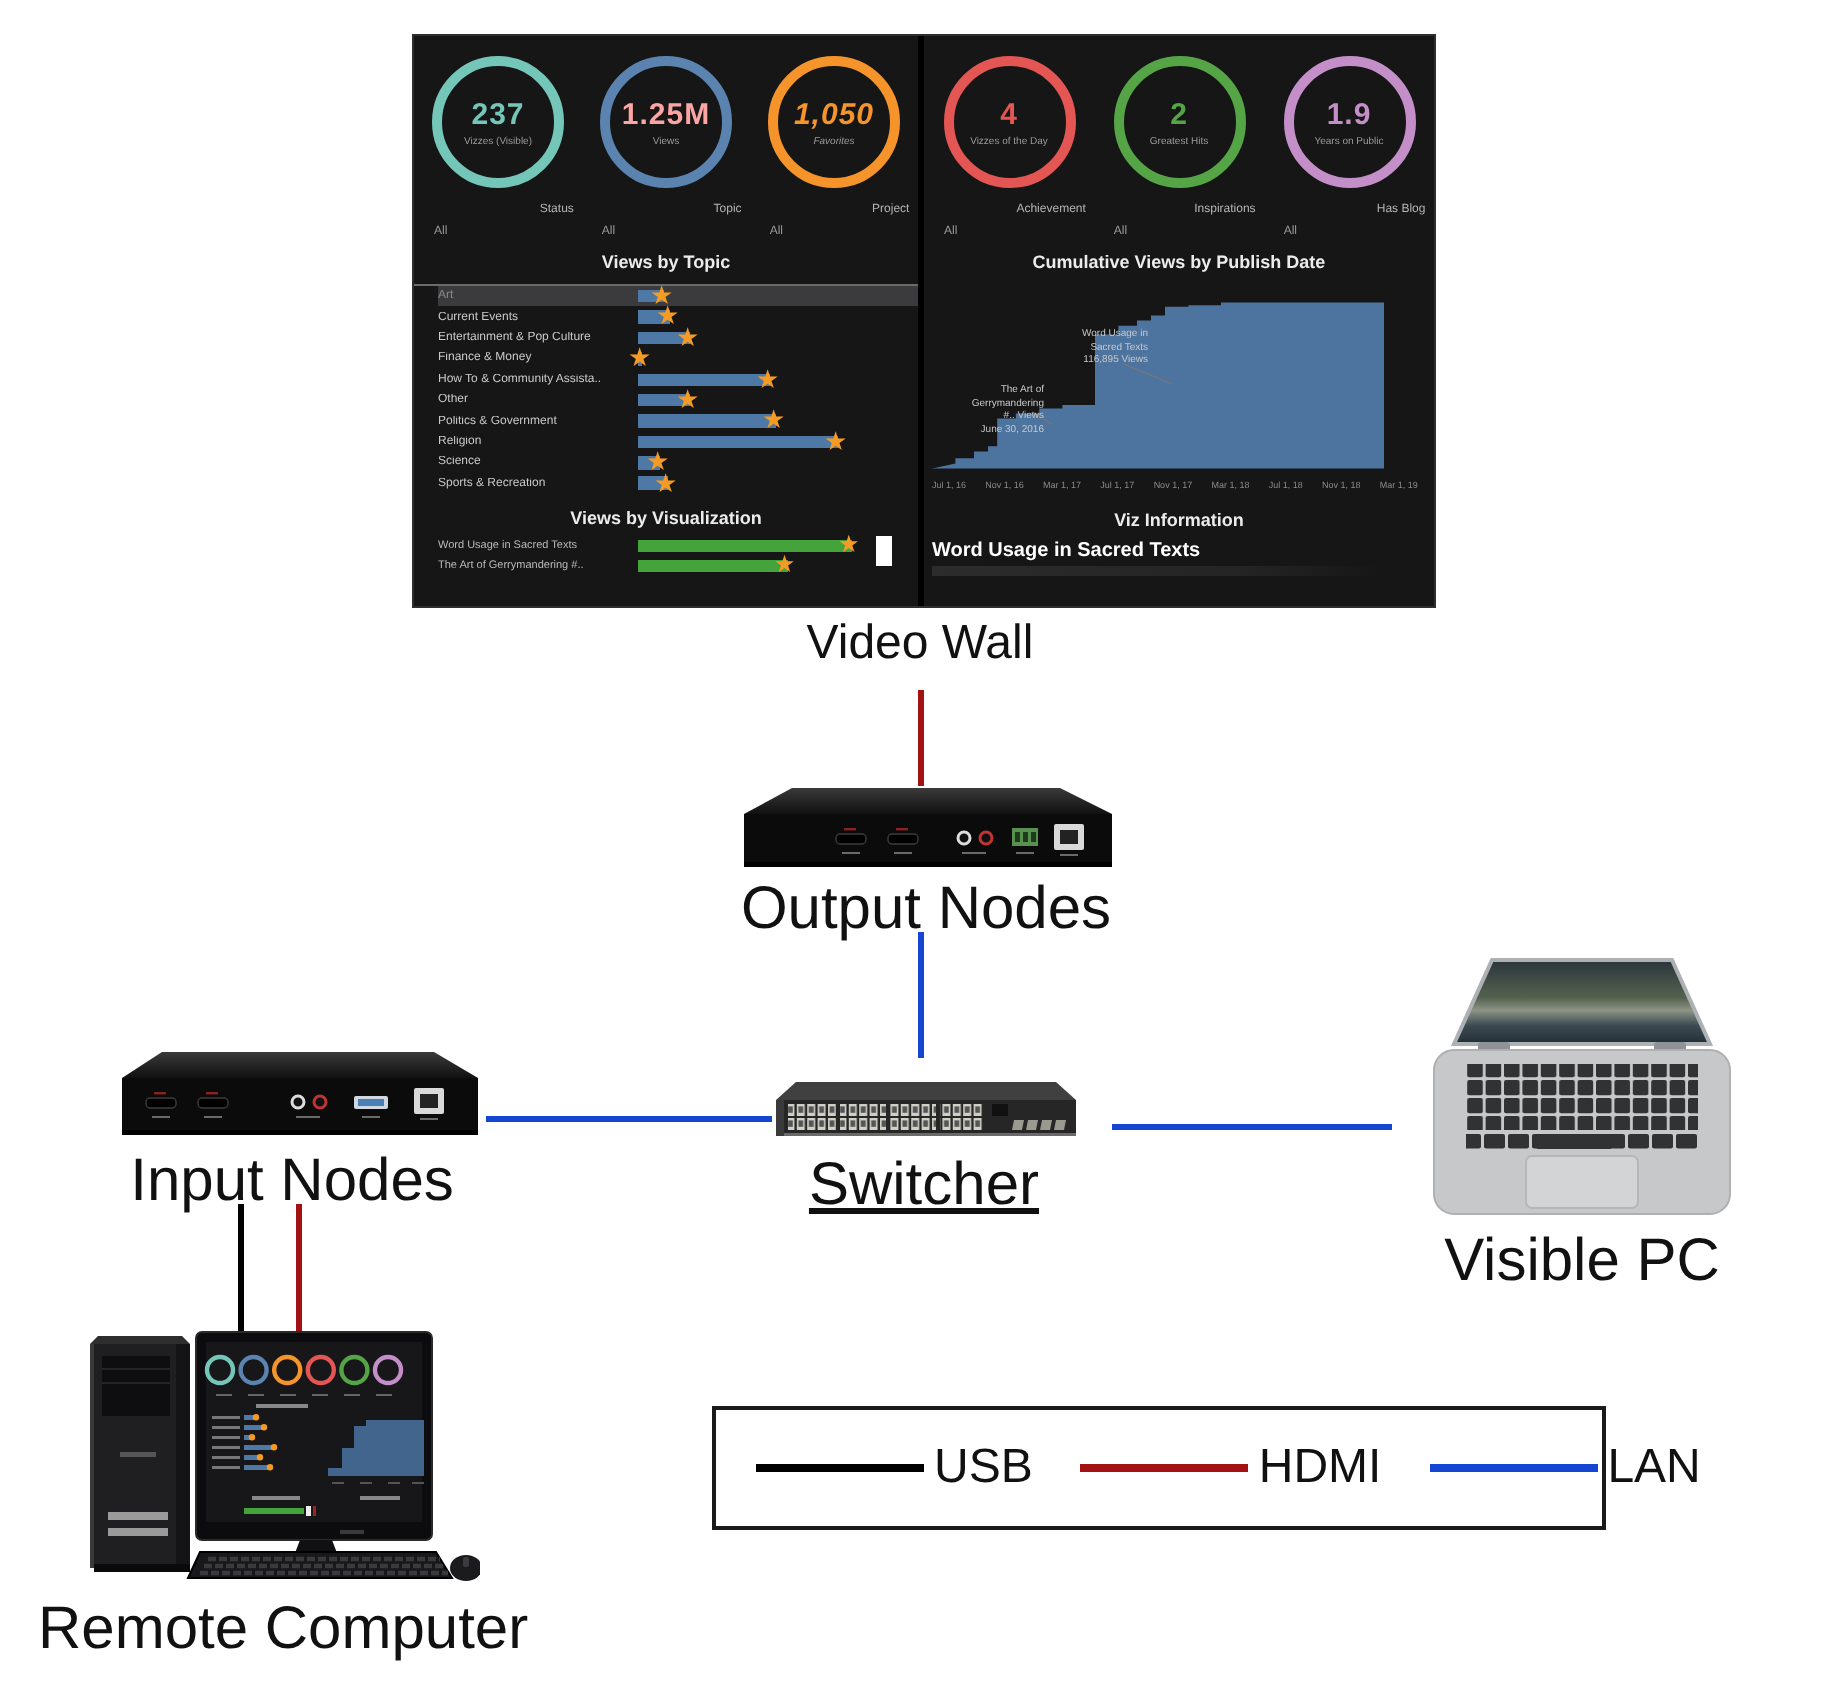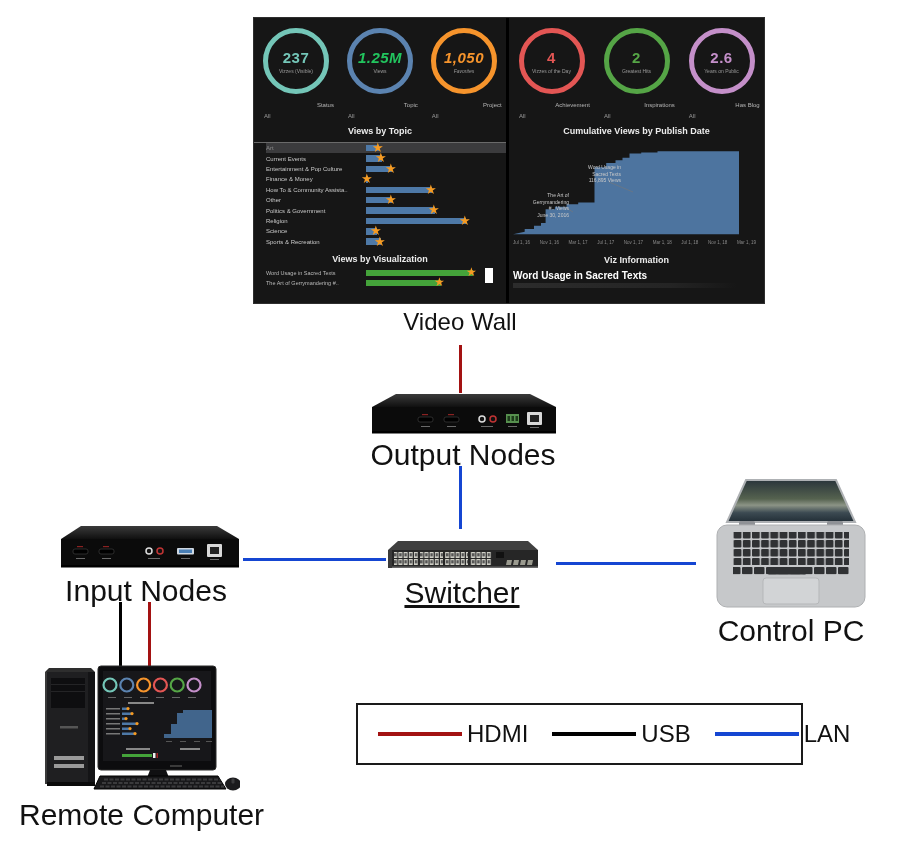--- a/index.html
+++ b/index.html
@@ -2,21 +2,21 @@
 <html><head>
 <meta charset="utf-8">
 <style>
   html,body{margin:0;padding:0;background:#fff;}
   #canvas{position:relative;width:923px;height:846px;background:#fff;
     font-family:"Liberation Sans",sans-serif;overflow:hidden;}
   .abs{position:absolute;}
 
   
   .dashboard{position:absolute;left:206px;top:17px;width:512px;height:287px;
-    background:#161616;border:1px solid #2e2e2e;display:flex;box-sizing:border-box;margin-left:47px;}
+    background:#161616;border:1px solid #2e2e2e;display:flex;box-sizing:border-box;}
   .dcol{position:relative;}
   .dcol.left{width:252px;}
   .dash-divider{width:3px;background:#000;}
   .dcol.right{flex:1;}
   .kpi-row{display:flex;justify-content:space-around;padding-top:10px;}
   .kpi{width:76px;display:flex;justify-content:center;}
   .ring{width:56px;height:56px;border-radius:50%;border:5px solid #888;
     display:flex;flex-direction:column;align-items:center;justify-content:center;}
   .kval{font-size:15px;font-weight:bold;letter-spacing:.5px;}
   .klab{font-size:5px;color:#9a9a9a;margin-top:2px;white-space:nowrap;}
@@ -74,21 +74,21 @@
     <div class="dcol left">
       <div class="kpi-row" id="kpi-left">
           <div class="kpi">
             <div class="ring" style="border-color: rgb(116, 198, 184);">
               <div class="kval" style="color: rgb(116, 198, 184);">237</div>
               <div class="klab">Vizzes (Visible)</div>
             </div>
           </div>
           <div class="kpi">
             <div class="ring" style="border-color: rgb(91, 131, 176);">
-              <div class="kval" style="color: #22c55e; font-style: italic;">1.25M</div>
+              <div class="kval" style="color: #fca5a5;">1.25M</div>
               <div class="klab">Views</div>
             </div>
           </div>
           <div class="kpi">
             <div class="ring" style="border-color: rgb(246, 148, 44); font-style: italic;">
               <div class="kval" style="color: rgb(246, 148, 44);">1,050</div>
               <div class="klab">Favorites</div>
             </div>
           </div>
         </div>
@@ -184,21 +184,21 @@
             </div>
           </div>
           <div class="kpi">
             <div class="ring" style="border-color: rgb(85, 165, 70);">
               <div class="kval" style="color: rgb(85, 165, 70);">2</div>
               <div class="klab">Greatest Hits</div>
             </div>
           </div>
           <div class="kpi">
             <div class="ring" style="border-color: rgb(196, 143, 201);">
-              <div class="kval" style="color: rgb(196, 143, 201);">2.6</div>
+              <div class="kval" style="color: rgb(196, 143, 201);">1.9</div>
               <div class="klab">Years on Public</div>
             </div>
           </div>
         </div>
       <div class="filter-row" id="filters-right">
           <div class="filter">
             <span class="f-name">Achievement</span>
             <span class="f-val">All</span>
           </div>
           <div class="filter">
@@ -243,21 +243,21 @@
       <div class="section-title">Viz Information</div>
       <div class="viz-heading">Word Usage in Sacred Texts</div>
       <div class="dim-line"></div>
     </div>
   </div>
 
   <div class="dev-label" style="left:340px;top:308px;width:240px;font-size:24px;">Video Wall</div>
   <div class="dev-label" style="left:343px;top:438px;width:240px;">Output Nodes</div>
   <div class="dev-label" style="left:26px;top:574px;width:240px;">Input Nodes</div>
   <div class="dev-label" style="left:342px;top:576px;width:240px;text-decoration:underline;">Switcher</div>
-  <div class="dev-label" style="left:671px;top:614px;width:240px;">Control PC</div>
+  <div class="dev-label" style="left:671px;top:614px;width:240px;">Visible PC</div>
   <div class="dev-label" style="left:19px;top:798px;width:240px;">Remote Computer</div>
 
   <div class="line" id="l-hdmi-vw" style="left: 459px; top: 345px; width: 3px; height: 48px; background: rgb(163, 18, 18);"></div>
   <div class="line" id="l-lan-out" style="left: 459px; top: 466px; width: 3px; height: 63px; background: rgb(21, 70, 210);"></div>
   <div class="line" id="l-lan-in" style="left: 243px; top: 558px; width: 143px; height: 3px; background: rgb(21, 70, 210);"></div>
   <div class="line" id="l-lan-pc" style="left: 556px; top: 562px; width: 140px; height: 3px; background: rgb(21, 70, 210);"></div>
   <div class="line" id="l-usb-rc" style="left: 119px; top: 602px; width: 3px; height: 69px; background: rgb(0, 0, 0);"></div>
   <div class="line" id="l-hdmi-rc" style="left: 148px; top: 602px; width: 3px; height: 69px; background: rgb(163, 18, 18);"></div>
 
   <svg class="abs" style="left:366px;top:393px;" width="194" height="44" viewBox="0 0 194 44">
@@ -439,26 +439,26 @@
     <line x1="62" y1="119" x2="182" y2="119" stroke="#3a3a3c" stroke-width="2.2" stroke-dasharray="4 1.5"></line>
     <line x1="60" y1="122.5" x2="184" y2="122.5" stroke="#3a3a3c" stroke-width="2.2" stroke-dasharray="4 1.5"></line>
     <g>
       <ellipse cx="193" cy="120" rx="8" ry="6.5" fill="#1b1b1d"></ellipse>
       <rect x="191.5" y="114.5" width="3" height="5" rx="1" fill="#3c3c3e"></rect>
     </g>
   </svg>
 
   <div class="legend" id="legend">
       <div class="legend-item">
+        <div class="legend-line" style="background: rgb(0, 0, 0);"></div>
+        <span class="legend-label">USB</span>
+      </div>
+      <div class="legend-item">
         <div class="legend-line" style="background: rgb(163, 18, 18);"></div>
         <span class="legend-label">HDMI</span>
-      </div>
-      <div class="legend-item">
-        <div class="legend-line" style="background: rgb(0, 0, 0);"></div>
-        <span class="legend-label">USB</span>
       </div>
       <div class="legend-item">
         <div class="legend-line" style="background: rgb(21, 70, 210);"></div>
         <span class="legend-label">LAN</span>
       </div>
     </div>
 
 </div>
 
 </body></html>

